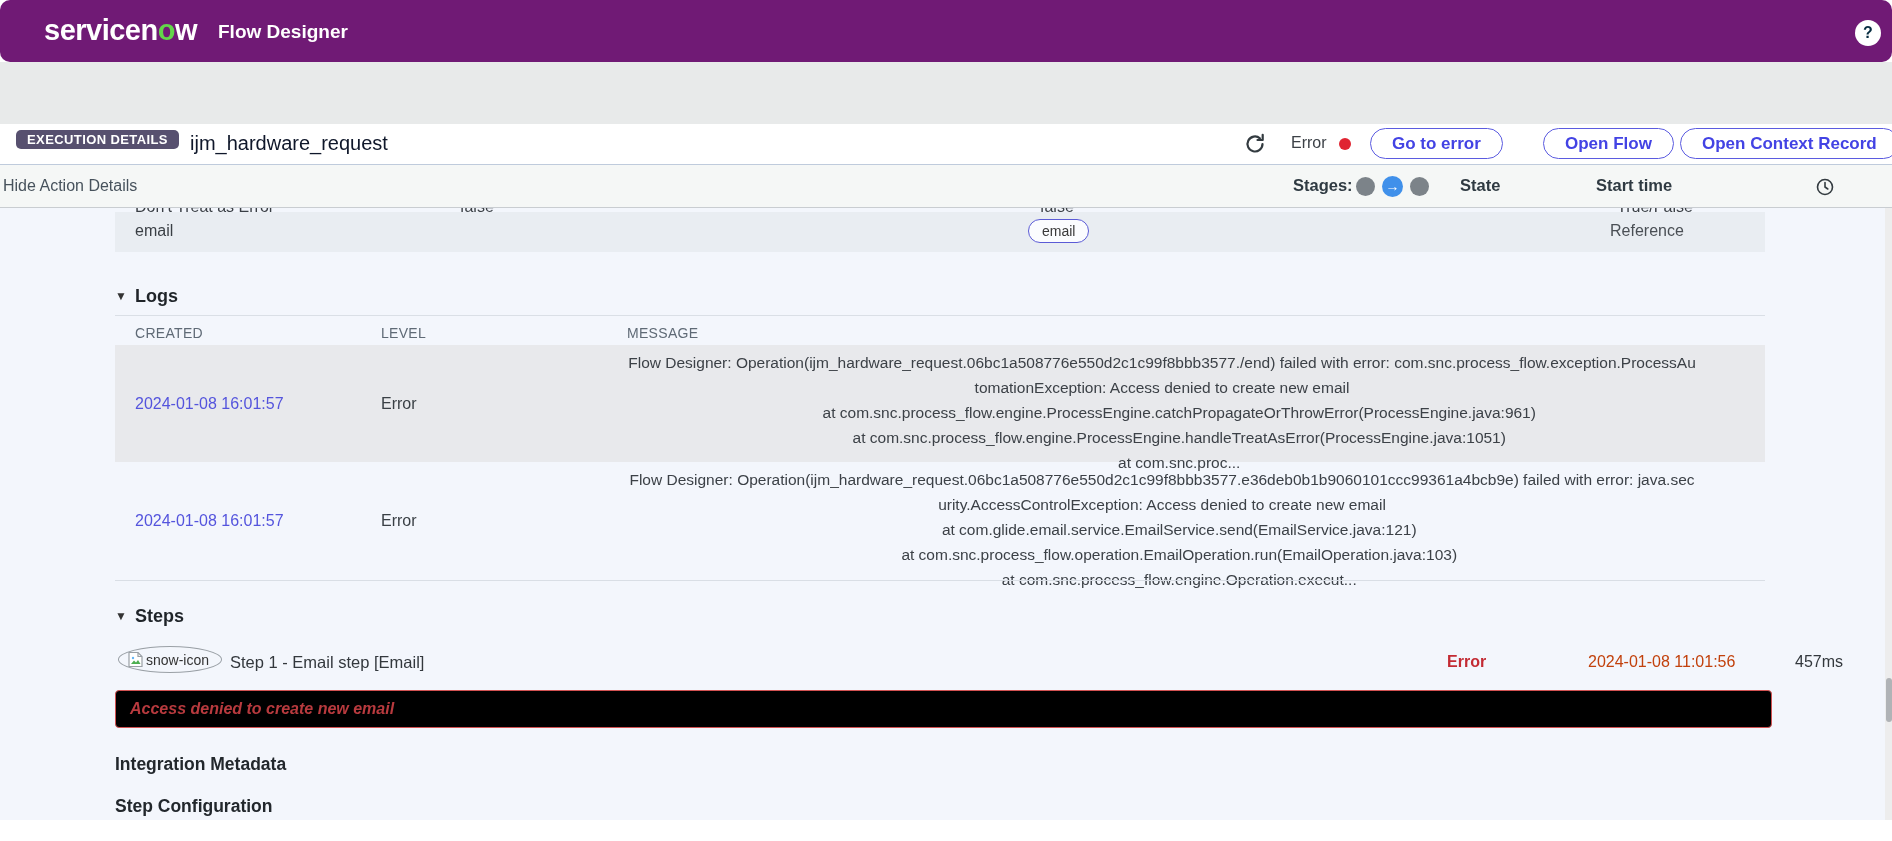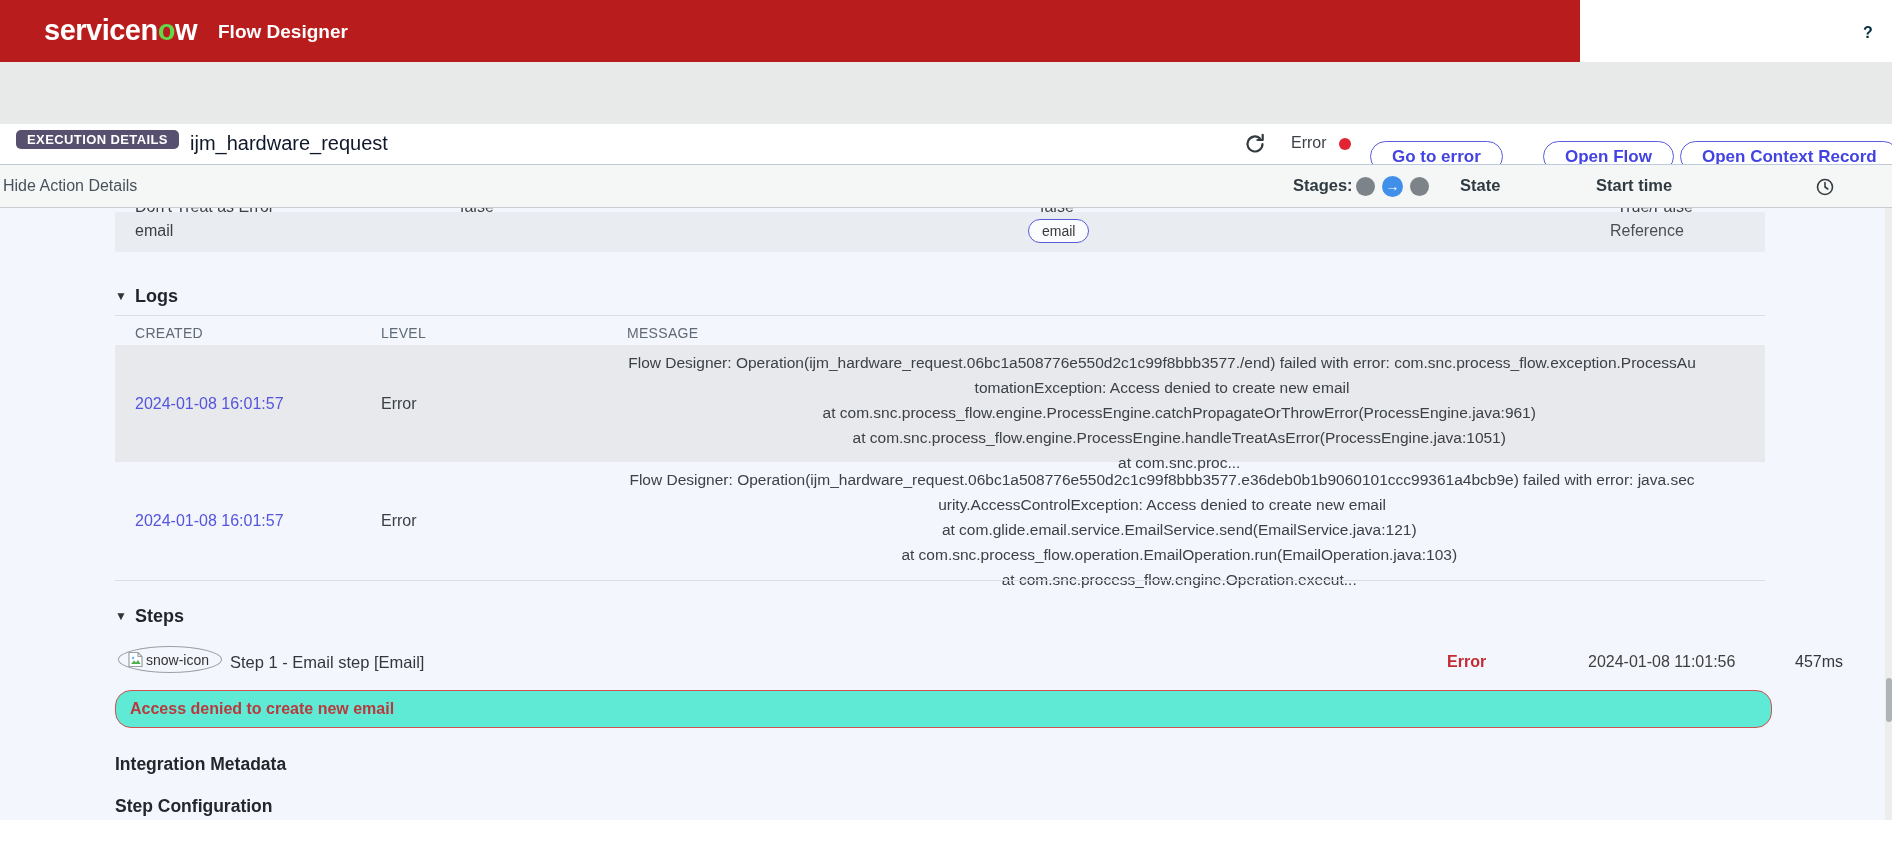--- a/index.html
+++ b/index.html
@@ -1,20 +1,20 @@
 <!DOCTYPE html>
 <html><head>
 <meta charset="utf-8">
 <style>
   * { margin:0; padding:0; box-sizing:border-box; }
   html,body { width:1892px; height:841px; overflow:hidden; background:#fff;
     font-family:"Liberation Sans", sans-serif; position:relative; }
 
   
-  .app-header { position:absolute; left:0; top:0; width:1580px; height:62px; background:#b91c1c; }
+  .app-header { position:absolute; left:0; top:0; width:1892px; height:62px; background:#701a75;border-radius:10px; }
   .brand { position:absolute; left:44px; top:14px; font-size:29px; font-weight:700; color:#fff; letter-spacing:-0.5px; }
   .brand .brand-o { color:#63d64a; }
   .app-title { position:absolute; left:218px; top:21px; font-size:19px; font-weight:700; color:#fff; }
   .help-btn { position:absolute; left:1855px; top:20px; width:26px; height:26px; border-radius:50%;
     background:#fff; color:#052b3f; font-size:16px; font-weight:700; text-align:center; line-height:26px; cursor:pointer; }
 
   
   .tab-bar { position:absolute; left:0; top:62px; width:1892px; height:62px; background:#e8eaea; }
   .home-btn { position:absolute; left:22px; top:84px; width:34px; height:30px; cursor:pointer; }
   .tab { position:absolute; left:73px; top:77px; width:208px; height:47px; background:#f7f8f8;
@@ -25,21 +25,21 @@
   .add-tab { position:absolute; left:289px; top:81px; width:32px; height:32px; cursor:pointer; }
 
   
   .toolbar { position:absolute; left:0; top:124px; width:1892px; height:40px; background:#fff; }
   .exec-badge { position:absolute; left:16px; top:6px; background:#57506f; color:#fff; font-size:13px;
     font-weight:700; letter-spacing:0.4px; padding:2px 11px; border-radius:5px; }
   .record-title { position:absolute; left:190px; top:8px; font-size:20px; color:#0f172a; }
   .refresh-btn { position:absolute; left:1243px; top:8px; width:24px; height:24px; cursor:pointer; }
   .status-label { position:absolute; left:1291px; top:10px; font-size:16px; color:#3c4147; }
   .status-dot { position:absolute; left:1339px; top:14px; width:12px; height:12px; border-radius:50%; background:#e02431; }
-  .pill-btn { position:absolute; top:17px; height:31px; background:#fff; border:1.5px solid #5b5be0;
+  .pill-btn { position:absolute; top:4px; height:31px; background:#fff; border:1.5px solid #5b5be0;
     border-radius:16px; color:#4343e4; font-size:17px; font-weight:700; padding:0 21px; line-height:28px; cursor:pointer; white-space:nowrap; }
   .btn-goto { left:1370px; }
   .btn-openflow { left:1543px; }
   .btn-opencontext { left:1680px; }
 
   
   .stages-bar { position:absolute; left:0; top:164px; width:1892px; height:44px; background:#f5f7f6;
     border-top:1px solid #bfcbdc; border-bottom:1px solid #c9cdd1; }
   .hide-link { position:absolute; left:3px; top:12px; font-size:16px; color:#47525c; cursor:pointer; }
   .stages-label { position:absolute; left:1293px; top:11px; font-size:16.5px; font-weight:700; color:#2f3a42; }
@@ -79,25 +79,25 @@
   .logs-divider { position:absolute; left:115px; top:372px; width:1650px; border-top:1px solid #d9dee5; }
 
   .steps-head { top:398px; }
   .logs-sec-head { top:78px; }
   .step-row { position:absolute; left:115px; top:437px; width:1720px; height:40px; }
   .broken-img { position:absolute; left:3px; top:1px; border:1px solid #9aa0a6; border-radius:50%;
     padding:4px 12px 4px 8px; display:flex; align-items:center; gap:2px; background:transparent; }
   .broken-img .alt-text { font-size:14px; color:#333; }
   .step-label { position:absolute; left:115px; top:8px; font-size:16.5px; color:#33383d; }
   .step-status { position:absolute; left:1332px; top:8px; font-size:16px; font-weight:700; color:#c32b33; }
-  .step-time { position:absolute; left:1473px; top:8px; font-size:16px; color:#404040; }
+  .step-time { position:absolute; left:1473px; top:8px; font-size:16px; color:#c2410c; }
   .step-duration { position:absolute; left:1680px; top:8px; font-size:16px; color:#33383d; }
 
-  .step-error-box { position:absolute; left:115px; top:482px; width:1657px; height:38px; background:#5eead4;
-    border:1px solid #d25252; border-radius:16px; }
+  .step-error-box { position:absolute; left:115px; top:482px; width:1657px; height:38px; background:#000000;
+    border:1px solid #d25252; border-radius:4px;font-style:italic; }
   .step-error-box span { position:absolute; left:14px; top:9px; font-size:16px; font-weight:700; color:#b83a3e; }
   .sub-heading { position:absolute; left:115px; font-size:17.5px; font-weight:700; color:#22272c; }
   .h-meta { top:546px; } .h-config { top:588px; }
 
   
   .v-scrollbar { position:absolute; left:1885px; top:208px; width:7px; height:612px; background:#ededed; }
   .v-thumb { position:absolute; left:0.5px; top:470px; width:6px; height:44px; background:#b0b3b6; border-radius:3px; cursor:pointer; }
 
   svg { display:block; }
 </style>

